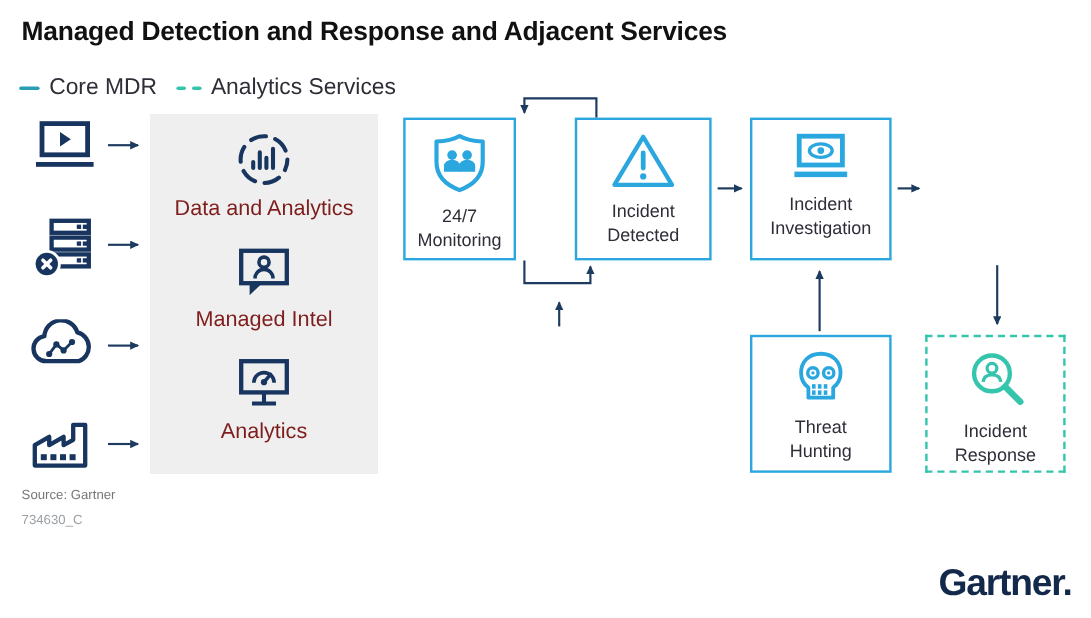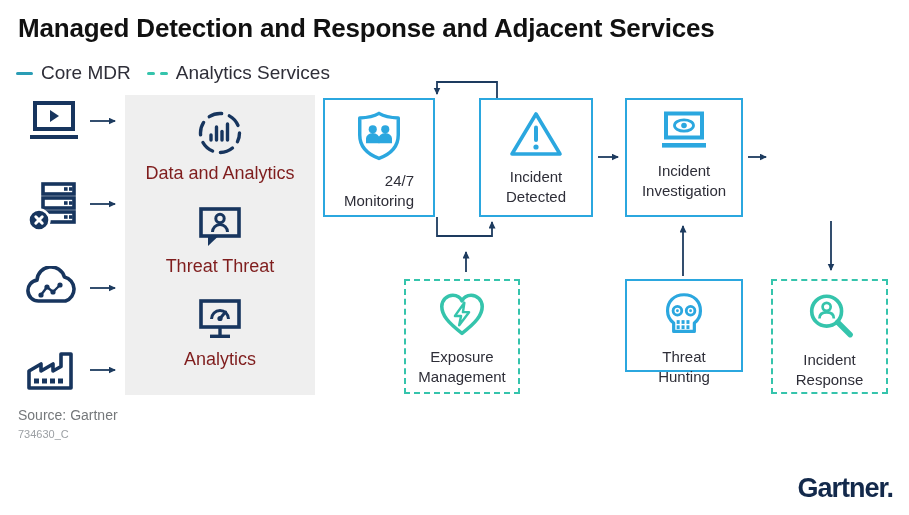--- a/index.html
+++ b/index.html
@@ -1,21 +1,21 @@
 <!DOCTYPE html>
 <html><head>
 <meta charset="utf-8">
 <style>
   html,body{margin:0;padding:0;background:#ffffff;}
   .stage{
     position:relative;width:909px;height:515px;background:#ffffff;overflow:hidden;
     font-family:"Liberation Sans",sans-serif;color:#2E2E38;
   }
   .title{
-    position:absolute;left:18px;top:13px;font-size:26px;font-weight:800;
+    position:absolute;left:18px;top:13px;font-size:22px;font-weight:800;
     color:#111111;letter-spacing:-0.2px;white-space:nowrap;
   }
   .legend{position:absolute;left:16px;top:62px;display:flex;align-items:center;font-size:19px;color:#2E2E38;}
   .leg-solid{width:17px;height:3px;border-radius:2px;background:#2A9DB5;}
   .leg-label{margin-left:8px;}
   .leg-dashes{display:flex;gap:5px;margin-left:16px;}
   .leg-dashes i{display:block;width:8px;height:3px;border-radius:2px;background:#35C4AC;}
 
   .input-icon{position:absolute;color:#17355E;}
   .input-icon svg{display:block;}
@@ -37,24 +37,24 @@
   .box.core{border:2px solid #2BA7DF;}
   .box.core .icon{color:#2BA7DF;}
   .box.adjacent{border:2px dashed #35C4AC;}
   .box.adjacent .icon{color:#35C4AC;}
   .box .icon{margin-top:10px;}
   .box .icon svg{display:block;}
   .box-label{font-size:15px;line-height:1.3;color:#2E2E38;white-space:pre-line;margin-top:9px;}
 
   .connectors{position:absolute;left:0;top:0;pointer-events:none;}
 
-  .source-line{position:absolute;left:18px;top:407px;font-size:14px;color:#75787B;}
+  .source-line{position:absolute;left:18px;top:407px;font-size:11px;color:#75787B;}
   .doc-id{position:absolute;left:18px;top:428px;font-size:11px;color:#9CA0A4;}
   .brand-logo{
-    position:absolute;right:16px;bottom:11px;font-size:27px;font-weight:800;
+    position:absolute;right:16px;bottom:11px;font-size:31px;font-weight:800;
     color:#13294B;letter-spacing:-1px;
   }
 </style>
 </head>
 <body>
 
 <div class="stage">
 
   <div class="title">Managed Detection and Response and Adjacent Services</div>
 
@@ -136,36 +136,36 @@
     <span class="p-label">Data and Analytics</span>
 
     <span class="p-icon next">
       <svg width="48" height="44" viewBox="0 0 48 44">
         <rect x="5" y="4" width="38" height="27" fill="none" stroke="currentColor" stroke-width="3.6"></rect>
         <path d="M12 31 v10 l10.5 -10 Z" fill="currentColor"></path>
         <circle cx="24" cy="13.5" r="4.2" fill="none" stroke="currentColor" stroke-width="3"></circle>
         <path d="M16.5 27 a7.5 7.5 0 0 1 15 0" fill="none" stroke="currentColor" stroke-width="3"></path>
       </svg>
     </span>
-    <span class="p-label">Threat Threat</span>
+    <span class="p-label">Managed Intel</span>
 
     <span class="p-icon next">
       <svg width="48" height="44" viewBox="0 0 48 44">
         <rect x="5" y="3" width="38" height="26" fill="none" stroke="currentColor" stroke-width="3.6"></rect>
         <path d="M15.5 21 a8.5 8.5 0 1 1 17 0" fill="none" stroke="currentColor" stroke-width="3"></path>
         <line x1="24" y1="20.5" x2="29.5" y2="14" stroke="currentColor" stroke-width="3" stroke-linecap="round"></line>
         <circle cx="24" cy="20.5" r="2.6" fill="currentColor"></circle>
         <line x1="24" y1="29" x2="24" y2="37" stroke="currentColor" stroke-width="3.4"></line>
         <line x1="14" y1="38.3" x2="34" y2="38.3" stroke="currentColor" stroke-width="3.4"></line>
       </svg>
     </span>
     <span class="p-label">Analytics</span>
   </div>
 
-  <div class="box core" style="left:323px;top:98px;width:112px;height:119px;text-align:right;">
+  <div class="box core" style="left:336px;top:98px;width:94px;height:119px;">
     <span class="icon">
       <svg width="50" height="52" viewBox="0 0 50 54">
         <path d="M25 3.5 C30 6.5 37.5 8 45 8.2 V26 c0 12.5 -8.5 20 -20 24.3 C13.5 46 5 38.5 5 26 V8.2 C12.5 8 20 6.5 25 3.5 Z" fill="none" stroke="currentColor" stroke-width="3.6" stroke-linejoin="round"></path>
         <g fill="currentColor">
           <circle cx="18.5" cy="20" r="4.2"></circle>
           <path d="M11.5 34.5 v-5 a7 5.5 0 0 1 14 0 v5 Z"></path>
           <circle cx="31.5" cy="20" r="4.2"></circle>
           <path d="M24.5 34.5 v-5 a7 5.5 0 0 1 14 0 v5 Z"></path>
         </g>
       </svg>
@@ -193,32 +193,22 @@
         <ellipse cx="27" cy="15.5" rx="9.5" ry="5.6" fill="none" stroke="currentColor" stroke-width="2.8"></ellipse>
         <circle cx="27" cy="15.5" r="2.8" fill="currentColor"></circle>
         <rect x="5" y="33" width="44" height="4.6" fill="currentColor"></rect>
       </svg>
     </span>
     <div class="box-label">Incident
 Investigation</div>
   </div>
 
 
-  <div class="box adjacent" style="left:404px;top:279px;width:116px;height:115px;">
-    <span class="icon">
-      <svg width="50" height="47" viewBox="0 0 52 50">
-        <path d="M26 45 C11 33.5 4.5 25.5 4.5 16.5 C4.5 9.8 9.8 4.5 16.3 4.5 C20.6 4.5 24.2 6.9 26 10.5 C27.8 6.9 31.4 4.5 35.7 4.5 C42.2 4.5 47.5 9.8 47.5 16.5 C47.5 25.5 41 33.5 26 45 Z" fill="none" stroke="currentColor" stroke-width="3.8" stroke-linejoin="round"></path>
-        <path d="M28.5 12.5 L18.5 26.5 h6.5 L23 36.5 L33.5 22.5 H27 Z" fill="none" stroke="currentColor" stroke-width="2.6" stroke-linejoin="round"></path>
-      </svg>
-    </span>
-    <div class="box-label">Exposure
-Management</div>
-  </div>
-
-  <div class="box core" style="left:625px;top:279px;width:118px;height:93px;align-items:center;">
+
+  <div class="box core" style="left:625px;top:279px;width:118px;height:115px;align-items:center;">
     <span class="icon">
       <svg width="46" height="47" viewBox="0 0 48 50">
         <path d="M24 4 C13 4 6.5 11.5 6.5 21 c0 5.5 2.5 10 6.5 13 v9 h22 v-9 c4 -3 6.5 -7.5 6.5 -13 C41.5 11.5 35 4 24 4 Z" fill="none" stroke="currentColor" stroke-width="3.4" stroke-linejoin="round"></path>
         <circle cx="17" cy="21" r="4.6" fill="none" stroke="currentColor" stroke-width="3"></circle>
         <circle cx="31" cy="21" r="4.6" fill="none" stroke="currentColor" stroke-width="3"></circle>
         <circle cx="17" cy="21" r="1.5" fill="currentColor"></circle>
         <circle cx="31" cy="21" r="1.5" fill="currentColor"></circle>
         <g fill="currentColor">
           <rect x="16.2" y="31" width="3.2" height="4"></rect>
             <rect x="21.4" y="31" width="3.2" height="4"></rect>

